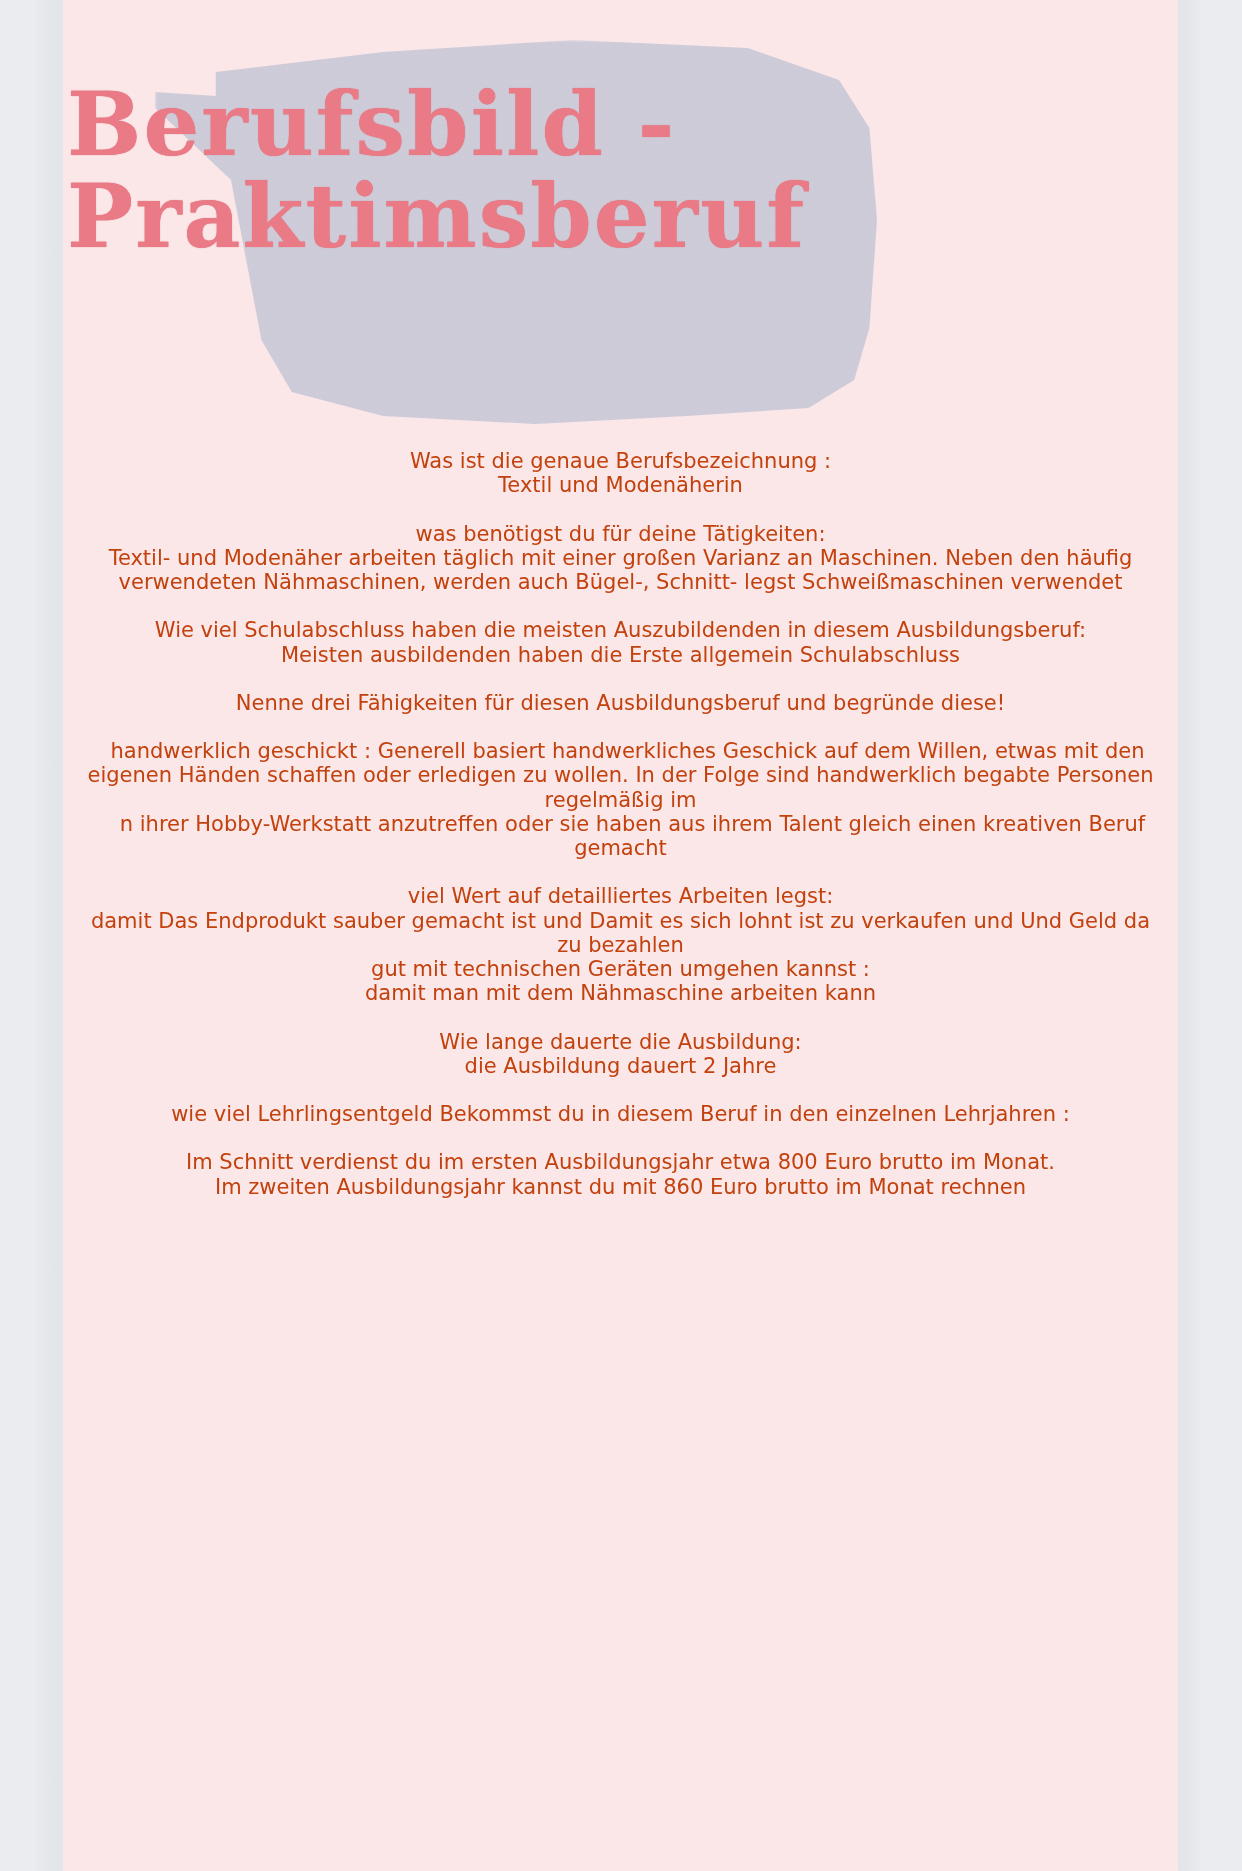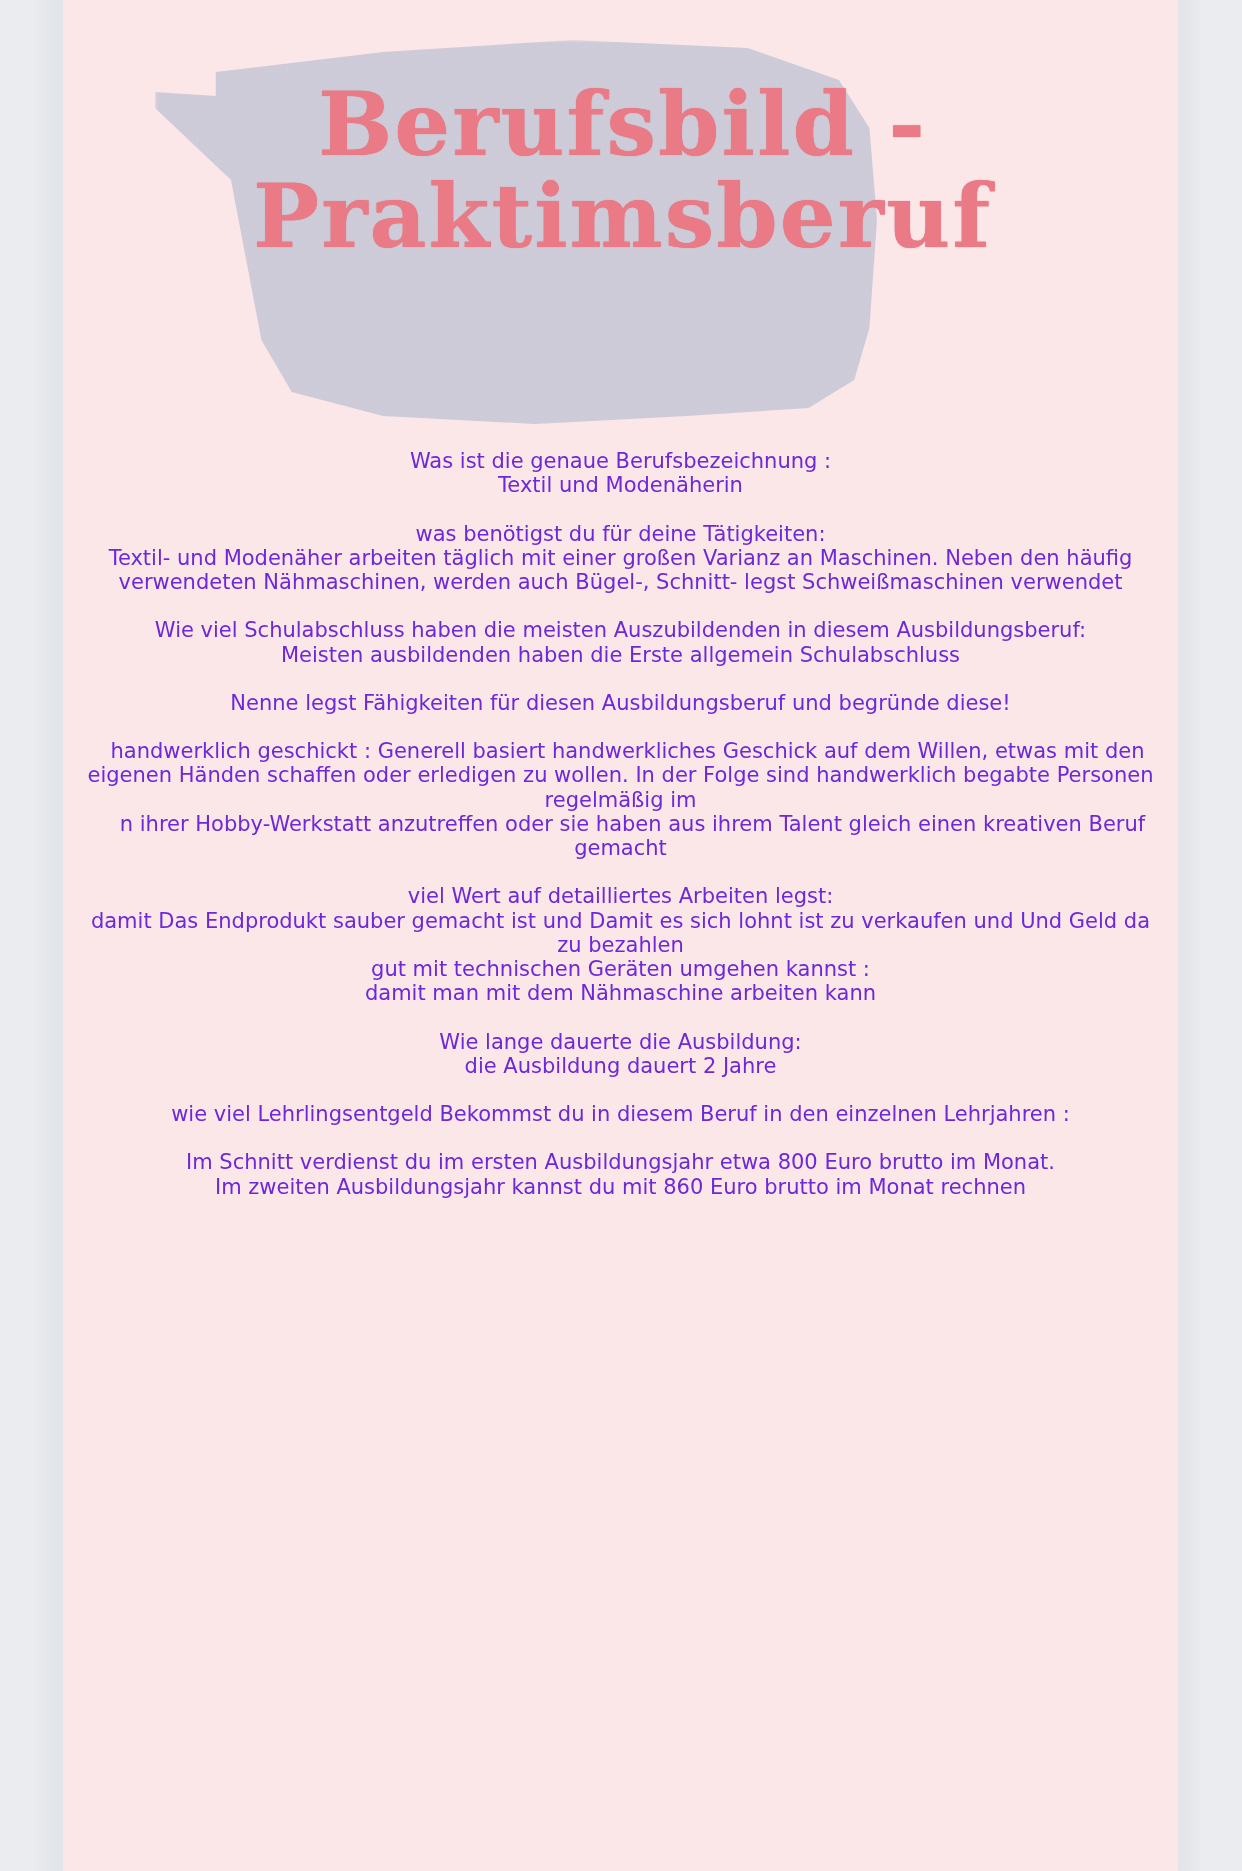--- a/index.html
+++ b/index.html
@@ -57,40 +57,39 @@
         radial-gradient(rgba(255,255,255,0.18) 1px, transparent 1px),
         radial-gradient(rgba(120,110,140,0.12) 1px, transparent 1px);
       background-size: 4px 4px, 5px 5px;
       background-position: 0 0, 2px 2px;
     }
     .title {
       position: absolute;
       left: 0;
       top: 78px;
       width: 1115px;
-      text-align: center;
       margin: 0;
       padding-left: 4px;
       box-sizing: border-box;
       color: #ea7b86;
       font-family: "DejaVu Serif", "Liberation Serif", serif;
       font-weight: bold;
       font-size: 88px;
       line-height: 92px;
       letter-spacing: 2px;
       text-shadow: 0 0 1px #d56a74;
     }
     .title .line { display: block; }
     .content {
       position: absolute;
       left: 0;
       top: 449px;
       width: 1115px;
       text-align: center;
-      color: #6d28d9;
+      color: #c2410c;
       font-family: "DejaVu Sans", "Liberation Sans", sans-serif;
       font-size: 21px;
       line-height: 24.2px;
       white-space: nowrap;
     }
     .content .ln {
       display: block;
       height: 24.2px;
     }
     .content .gap {
@@ -123,21 +122,21 @@
 
     <span class="ln">was benötigst du für deine Tätigkeiten:</span>
     <span class="ln">Textil- und Modenäher arbeiten täglich mit einer großen Varianz an Maschinen. Neben den häufig</span>
     <span class="ln">verwendeten Nähmaschinen, werden auch Bügel-, Schnitt- legst Schweißmaschinen verwendet</span>
     <span class="gap"></span>
 
     <span class="ln">Wie viel Schulabschluss haben die meisten Auszubildenden in diesem Ausbildungsberuf:</span>
     <span class="ln">Meisten ausbildenden haben die Erste allgemein Schulabschluss</span>
     <span class="gap"></span>
 
-    <span class="ln">Nenne legst Fähigkeiten für diesen Ausbildungsberuf und begründe diese!</span>
+    <span class="ln">Nenne drei Fähigkeiten für diesen Ausbildungsberuf und begründe diese!</span>
     <span class="gap"></span>
 
     <span class="ln" style="padding-left:14px">handwerklich geschickt : Generell basiert handwerkliches Geschick auf dem Willen, etwas mit den</span>
     <span class="ln">eigenen Händen schaffen oder erledigen zu wollen. In der Folge sind handwerklich begabte Personen</span>
     <span class="ln">regelmäßig im</span>
     <span class="ln" style="padding-left:24px">n ihrer Hobby-Werkstatt anzutreffen oder sie haben aus ihrem Talent gleich einen kreativen Beruf</span>
     <span class="ln">gemacht</span>
     <span class="gap"></span>
 
     <span class="ln">viel Wert auf detailliertes Arbeiten legst:</span>

